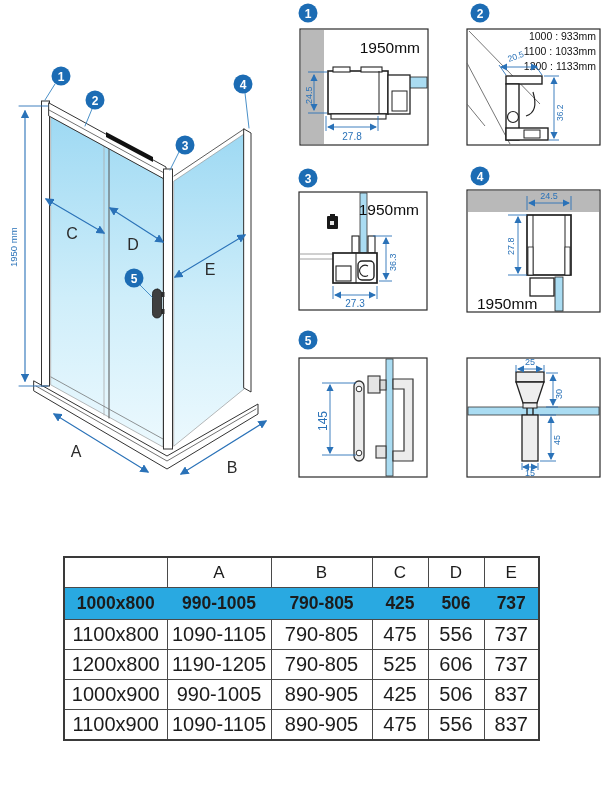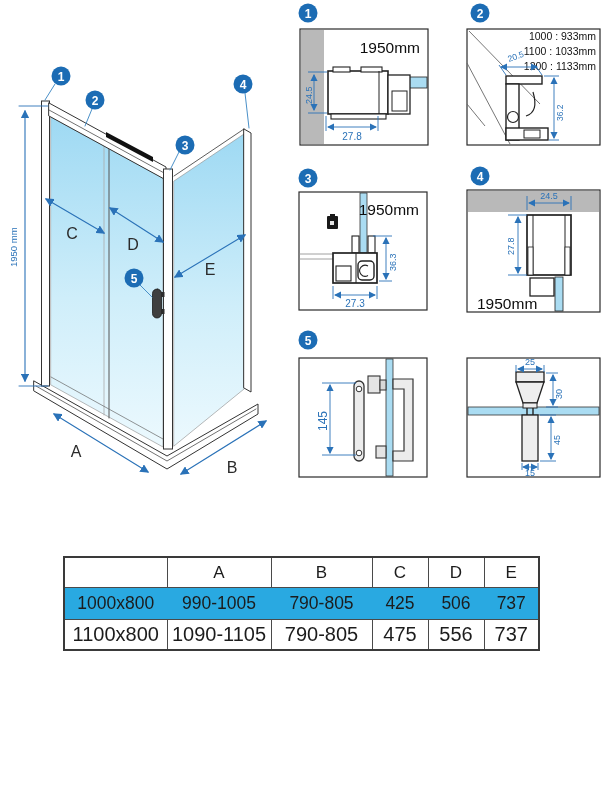--- a/index.html
+++ b/index.html
@@ -5,21 +5,21 @@
   html,body{margin:0;padding:0;background:#fff;}
   .canvas{position:relative;width:608px;height:792px;background:#fff;overflow:hidden;
           font-family:"Liberation Sans",sans-serif;}
   svg{font-family:"Liberation Sans",sans-serif;}
   .diagram-svg{position:absolute;left:0;top:0;}
   .tbl-wrap{position:absolute;left:63px;top:556px;}
   table.spec{border-collapse:collapse;table-layout:fixed;width:477px;border:2px solid #3a3a3a;}
   table.spec td,table.spec th{border:1px solid #4a4a4a;text-align:center;height:29px;
       padding:0;font-size:20px;color:#1c1c1c;font-weight:normal;}
   table.spec th{font-size:17px;height:29px;background:#fff;}
-  tr.hl td{background:#29a9e1;font-weight:normal;font-size:17.5px;height:31px;
+  tr.hl td{background:#29a9e1;font-weight:bold;font-size:17.5px;height:31px;
       border-left-color:#29a9e1;border-right-color:#29a9e1;}
 </style>
 </head>
 <body>
 
 <div class="canvas">
 
 <svg class="diagram-svg" width="608" height="545" viewBox="0 0 608 545">
   <defs>
     <linearGradient id="glass" x1="0" y1="0" x2="0" y2="1">
@@ -322,17 +322,41 @@
       <td>737</td>
     </tr>
     <tr>
       <td>1100x800</td>
       <td>1090-1105</td>
       <td>790-805</td>
       <td>475</td>
       <td>556</td>
       <td>737</td>
     </tr>
+    <tr>
+      <td>1200x800</td>
+      <td>1190-1205</td>
+      <td>790-805</td>
+      <td>525</td>
+      <td>606</td>
+      <td>737</td>
+    </tr>
+    <tr>
+      <td>1000x900</td>
+      <td>990-1005</td>
+      <td>890-905</td>
+      <td>425</td>
+      <td>506</td>
+      <td>837</td>
+    </tr>
+    <tr>
+      <td>1100x900</td>
+      <td>1090-1105</td>
+      <td>890-905</td>
+      <td>475</td>
+      <td>556</td>
+      <td>837</td>
+    </tr>
   </tbody>
       </table>
 </div>
 
 </div>
 
 </body></html>

